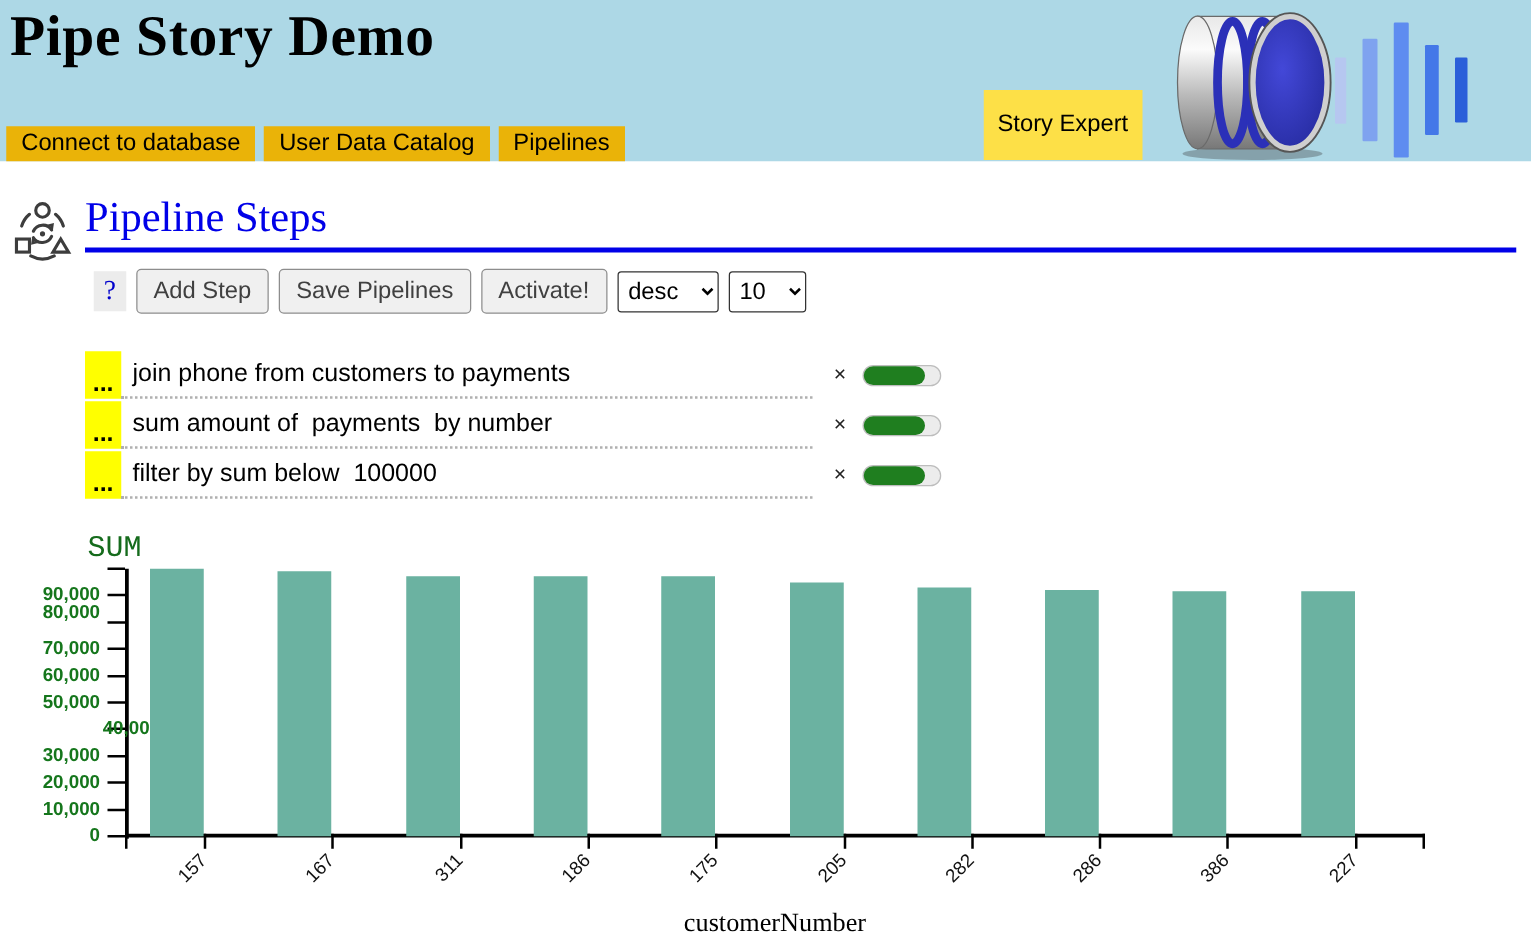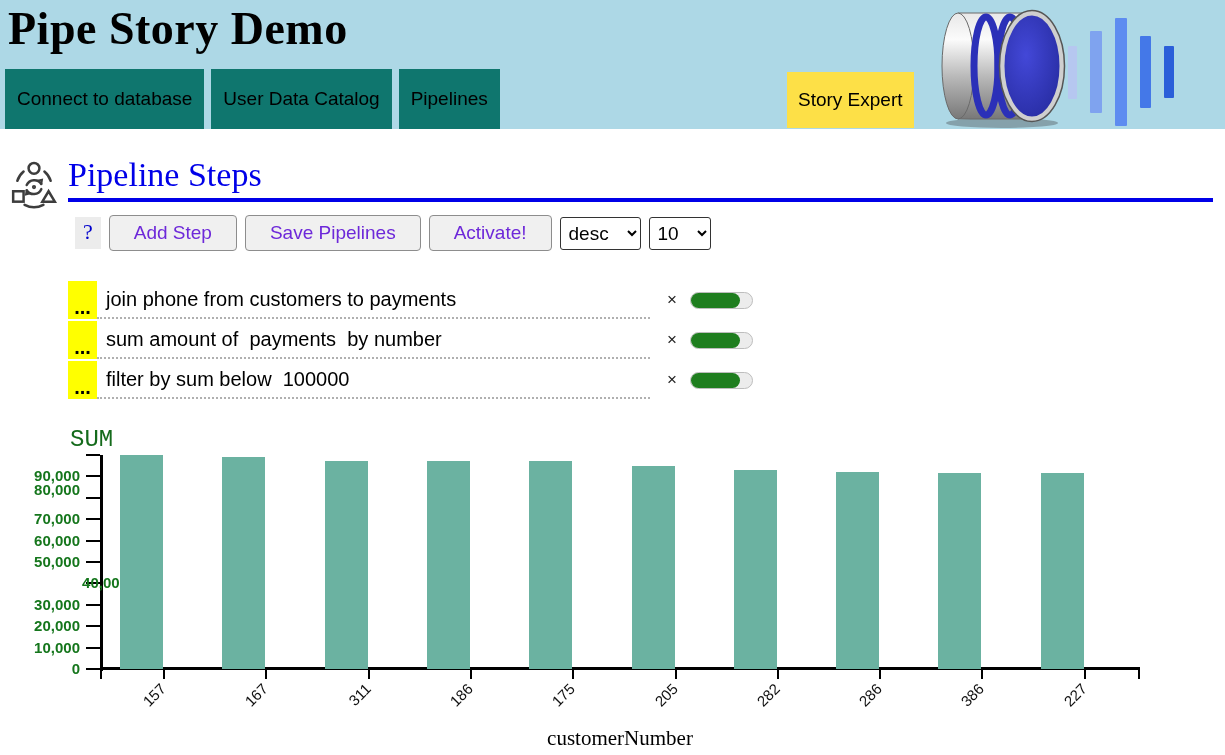--- a/index.html
+++ b/index.html
@@ -6,21 +6,21 @@
   * { box-sizing: border-box; margin: 0; padding: 0; }
   html,body { width:1225px; height:755px; background:#ffffff; overflow:hidden;
               font-family:"Liberation Sans", sans-serif; }
   body { position:relative; }
 
   
   .header { position:absolute; left:0; top:0; width:1225px; height:129px; background:#add8e6; }
   .page-title { position:absolute; left:8px; top:2px; font-family:"Liberation Serif", serif;
                 font-weight:bold; font-size:46px; color:#000; letter-spacing:0.5px; }
   .tabs { position:absolute; left:5px; bottom:0; display:flex; gap:7px; }
-  .tab { background:#0f766e; color:#000; font-size:19px; padding:19px 12px; cursor:pointer; }
+  .tab { background:#eab308; color:#000; font-size:19px; padding:3px 12px; cursor:pointer; }
   .expert-tab { position:absolute; left:787px; bottom:1px; background:#fde047; color:#000;
                 font-size:19px; padding:17px 11px; cursor:pointer; }
   .db-logo { position:absolute; left:936px; top:5px; }
   .eq { position:absolute; left:1068px; top:14px; height:116px; display:flex; align-items:center; gap:13px; }
   .eq div { border-radius:1px; }
   .eq .b1 { width:9px;  height:53px;  background:#b6c7f0; }
   .eq .b2 { width:12px; height:82px;  background:#7fa3ef; }
   .eq .b3 { width:12px; height:108px; background:#5e8cf0; }
   .eq .b4 { width:11px; height:72px;  background:#4478e8; }
   .eq .b5 { width:10px; height:52px;  background:#2b5fd9; }
@@ -34,23 +34,23 @@
 
   
   .controls { position:absolute; left:75px; top:215px; display:flex; align-items:center; gap:8px; }
   .help-link { background:#ececec; color:#0000cc; font-family:"Liberation Serif", serif;
                font-size:22px; padding:2px 8px 4px 8px; cursor:pointer; }
   select { font-family:"Liberation Sans", sans-serif; font-size:19px; border:1px solid #333;
            border-radius:3px; background:#fff; color:#000; padding:3px 4px; height:33px; }
   .pipeline-select { width:226px; }
   .order-select { width:81px; }
   .limit-select { width:62px; }
-  .btn { font-family:"Liberation Sans", sans-serif; font-size:19px; color:#6d28d9;
+  .btn { font-family:"Liberation Sans", sans-serif; font-size:19px; color:#404040;
          background:#f0f0f0; border:1px solid #8d8d8d; border-radius:4px;
-         padding:5px 24px; height:36px; cursor:pointer; }
+         padding:5px 13px; height:36px; cursor:pointer; }
 
   
   .steps { position:absolute; left:68px; top:281px; }
   .step-row { display:flex; align-items:stretch; height:38px; margin-bottom:2px; }
   .drag-handle { width:29px; background:#ffff00; display:flex; align-items:flex-end;
                  justify-content:center; font-size:20px; font-weight:bold; color:#000;
                  line-height:0.55; padding-bottom:6px; cursor:grab; }
   .step-text { width:553px; padding-left:9px; display:flex; align-items:center;
                font-size:20px; color:#000; border-bottom:2px dotted #b0b0b0;
                white-space:pre-wrap; }

